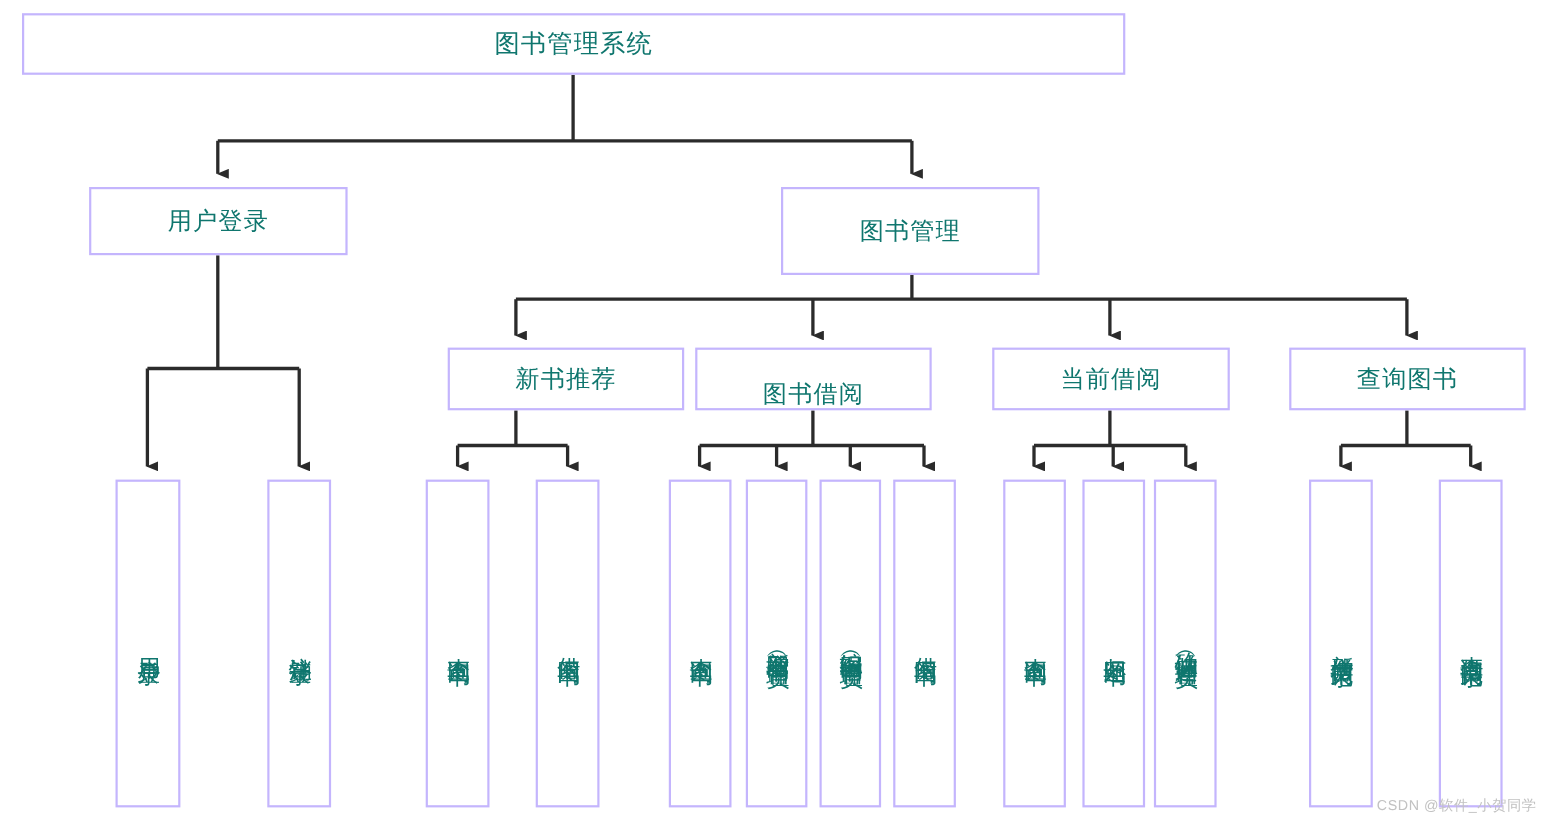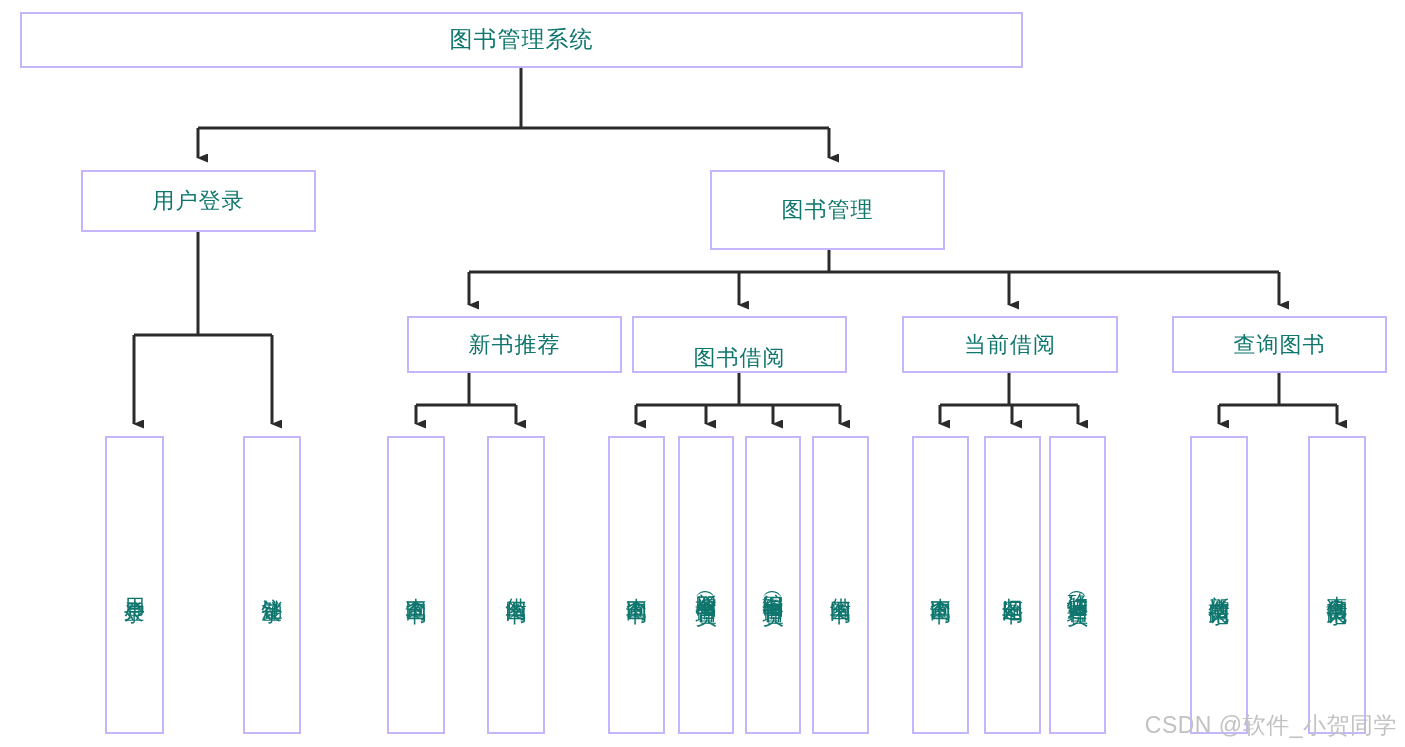--- a/index.html
+++ b/index.html
@@ -54,21 +54,21 @@
     line-height: 1.05;
   }
   .root-node .node-label {
     font-size: 23px;
     letter-spacing: 1px;
   }
   #watermark {
     position: absolute;
     right: 8px;
     bottom: 6px;
-    font-size: 23px;
+    font-size: 13px;
     color: #c2c2c2;
     letter-spacing: 0.5px;
     white-space: nowrap;
     pointer-events: none;
   }
 </style>
 </head>
 <body>
 
 <div id="diagram-root">

